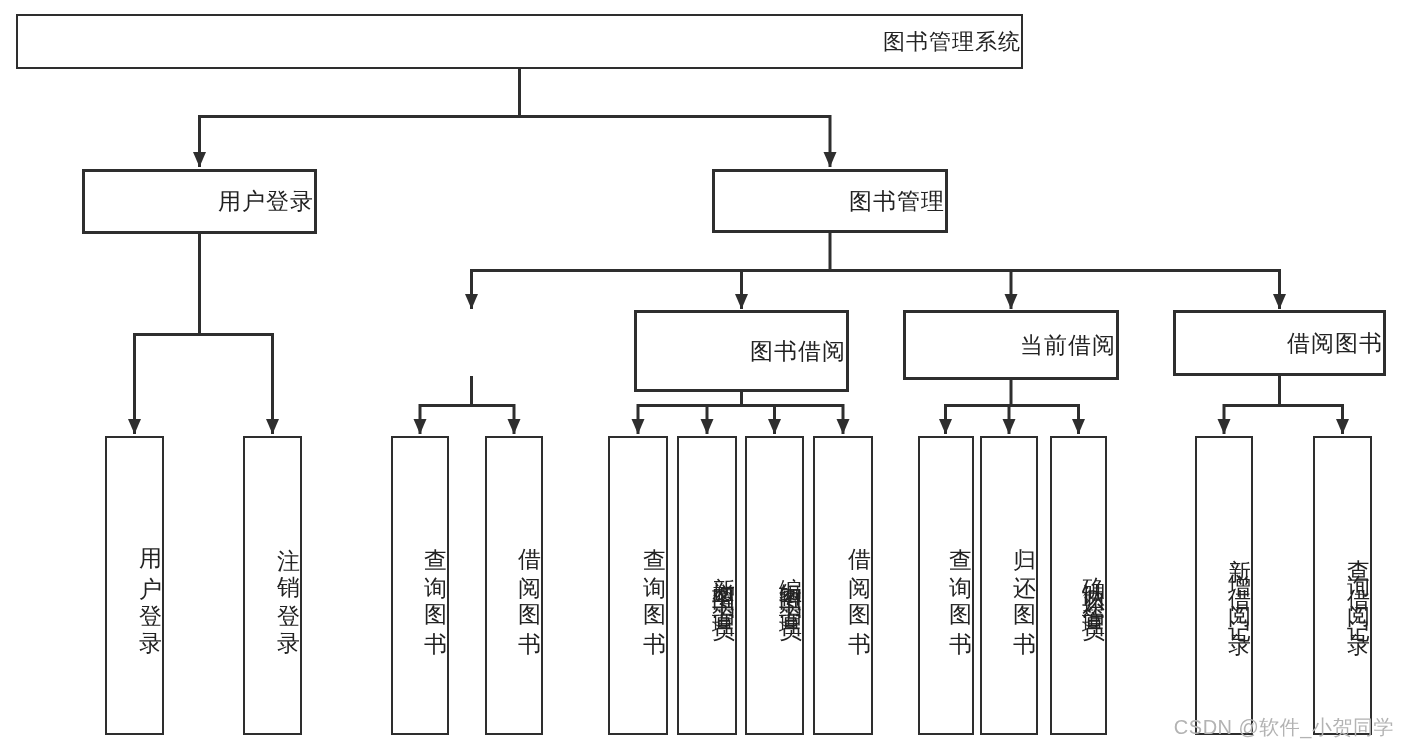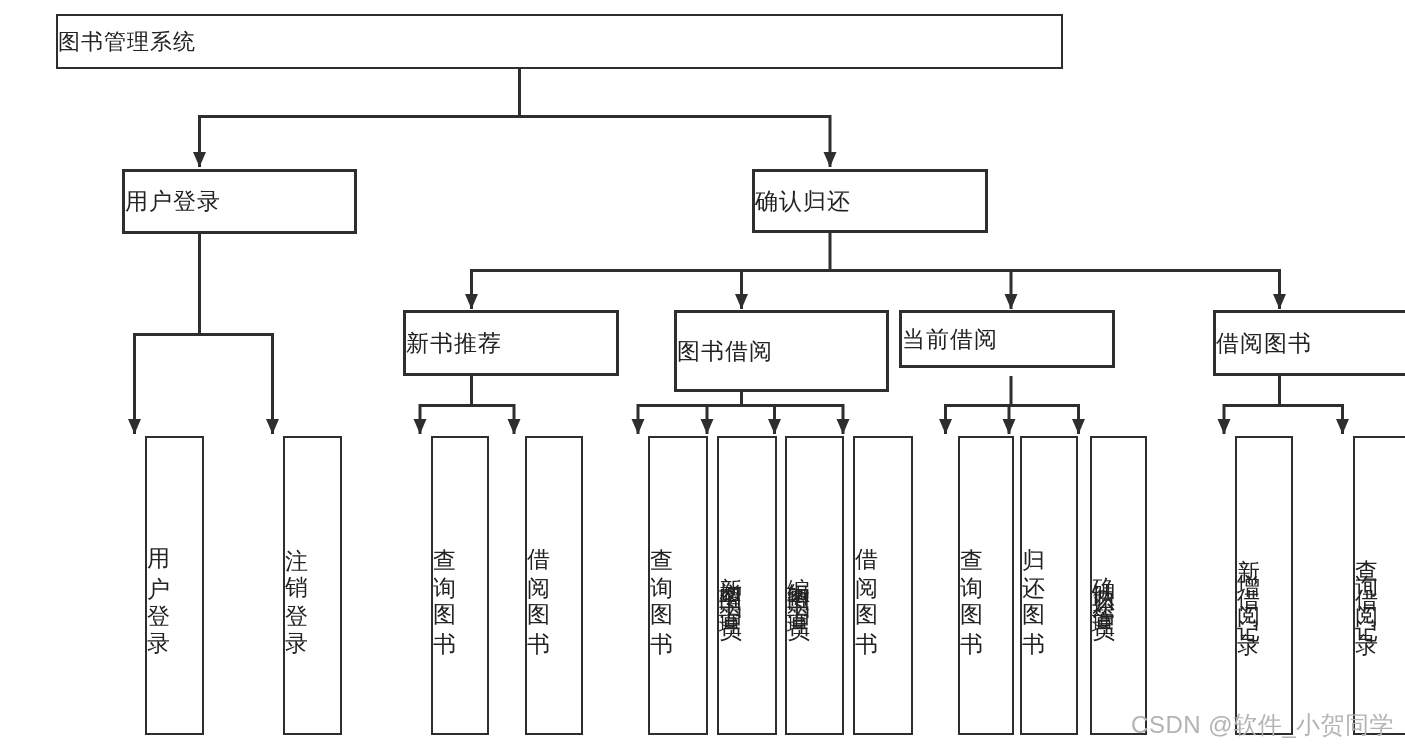--- a/index.html
+++ b/index.html
@@ -14,41 +14,41 @@
     font-family:"Liberation Sans", sans-serif;
     color:var(--text);
   }
   #stage{position:absolute;inset:0;width:1405px;height:747px;}
   svg.wires{position:absolute;left:0;top:0;z-index:1;}
   .box{
     position:absolute;z-index:2;
     background:var(--box-bg);
     border:3px solid var(--line);
     box-sizing:border-box;
-    display:flex;align-items:center;justify-content:flex-start;margin-left:40px;
+    display:flex;align-items:center;justify-content:flex-end;
   }
   .box.root{border-width:2px;}
   .box .lbl{
     font-size:23px;
     letter-spacing:1px;
     white-space:nowrap;
     color:var(--text);
   }
   .box.root .lbl{font-size:22px;}
   .box.v{border-width:2px;}
   .box.v .lbl{
     writing-mode:vertical-rl;
     -webkit-writing-mode:vertical-rl;
     font-size:23px;
     line-height:1;
     white-space:nowrap;
   }
   #watermark{
     position:absolute;right:11px;bottom:6px;z-index:3;
-    font-size:24px;color:var(--watermark);
+    font-size:20px;color:var(--watermark);
     letter-spacing:0.5px;white-space:nowrap;
   }
 </style>
 </head>
 <body>
 
 <div id="stage">
 
   <svg class="wires" width="1405" height="747" viewBox="0 0 1405 747">
     <defs>
@@ -101,30 +101,27 @@
   </svg>
 
   <div class="box root" style="left:16px;top:14px;width:1007px;height:55px">
     <span class="lbl">图书管理系统</span>
   </div>
 
   <div class="box" style="left:82px;top:169px;width:235px;height:65px">
     <span class="lbl">用户登录</span>
   </div>
   <div class="box" style="left:712px;top:169px;width:236px;height:64px">
-    <span class="lbl">确认归还</span>
+    <span class="lbl">图书管理</span>
   </div>
 
-  <div class="box" style="left:363px;top:310px;width:216px;height:66px">
-    <span class="lbl">新书推荐</span>
-  </div>
   <div class="box" style="left:634px;top:310px;width:215px;height:82px">
     <span class="lbl">图书借阅</span>
   </div>
-  <div class="box" style="left:859px;top:310px;width:216px;height:58px">
+  <div class="box" style="left:903px;top:310px;width:216px;height:70px">
     <span class="lbl">当前借阅</span>
   </div>
   <div class="box" style="left:1173px;top:310px;width:213px;height:66px">
     <span class="lbl">借阅图书</span>
   </div>
 
   <div class="box v" style="left:105px;top:436px;width:59px;height:299px">
     <span class="lbl" style="letter-spacing: 28px;">用户登录</span>
   </div>
   <div class="box v" style="left:243px;top:436px;width:59px;height:299px">

